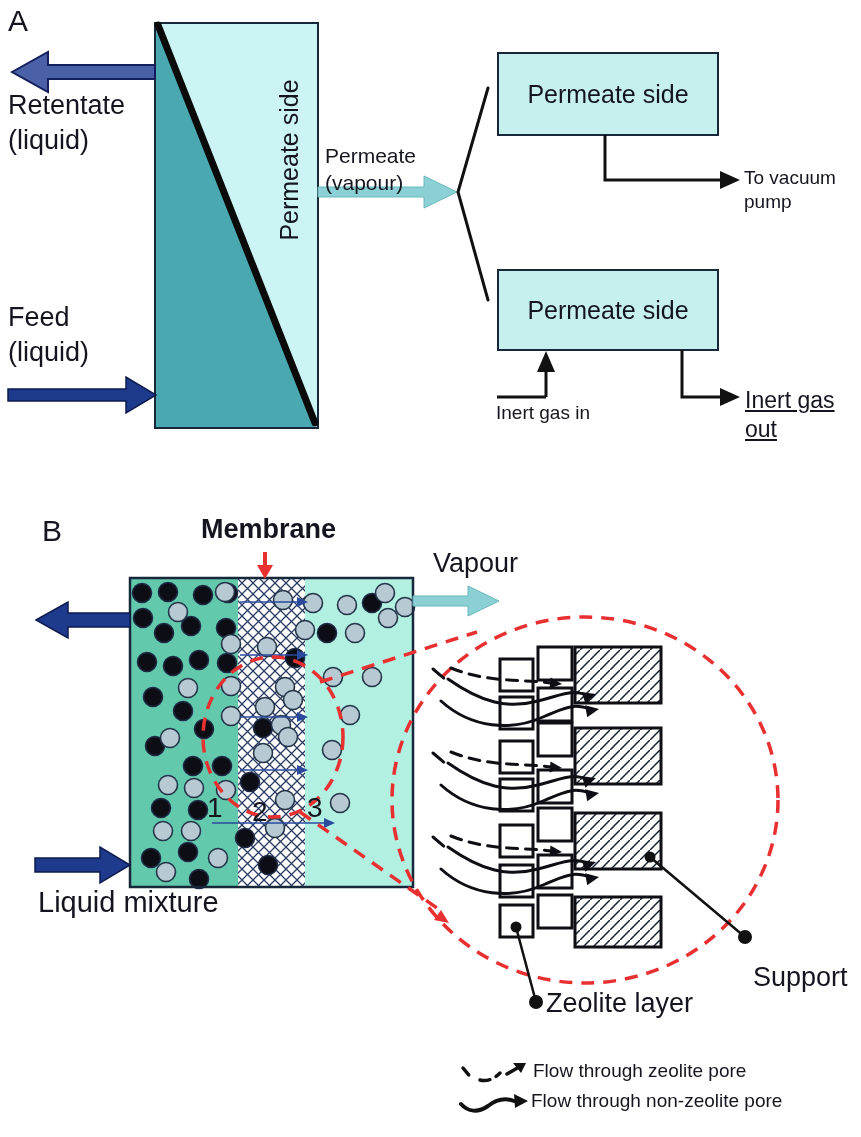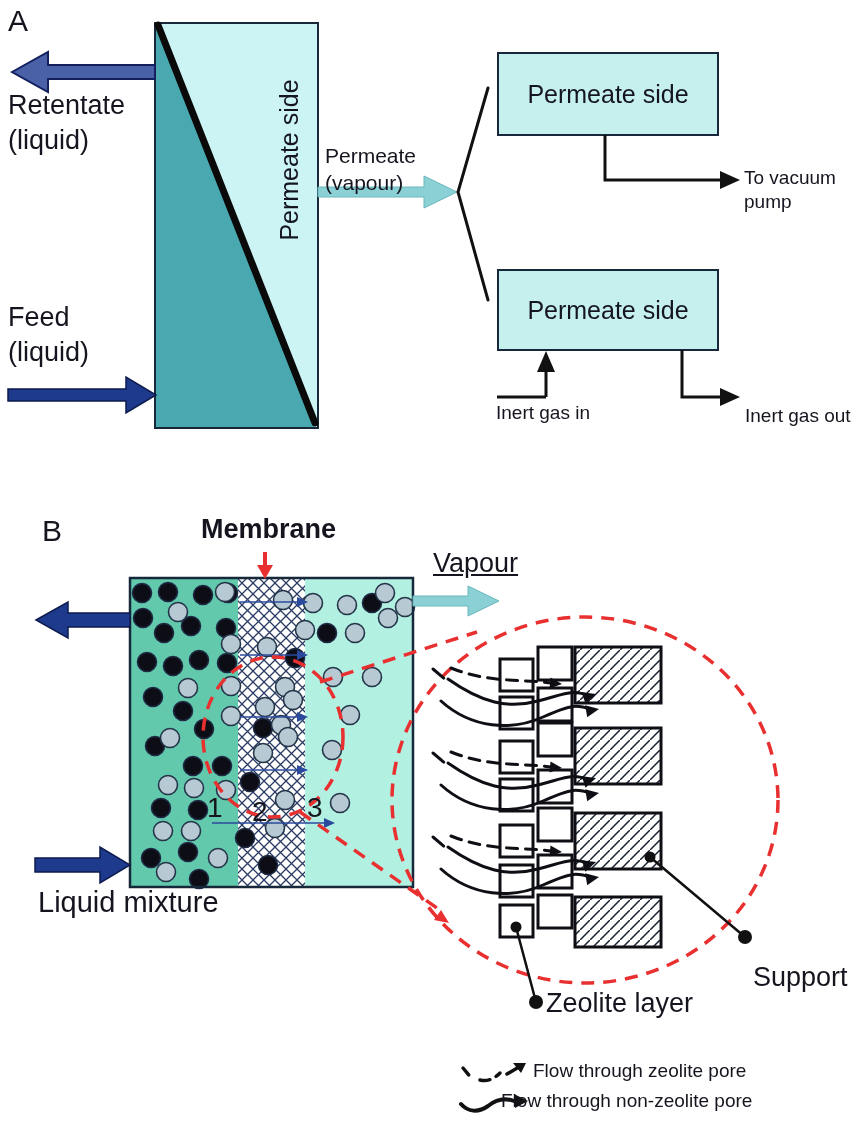--- a/index.html
+++ b/index.html
@@ -241,26 +241,26 @@
   <div class="lbl" style="left:8px;top:300px;font-size:27px;">Feed
 (liquid)</div>
   <div class="lbl rot" style="left:168px;top:145px;width:240px;height:30px;font-size:25px;">Permeate side</div>
   <div class="lbl" style="left:325px;top:131px;font-size:21px;margin-top:12px;">Permeate
 (vapour)</div>
   <div class="lbl center-box" style="left:498px;top:53px;width:220px;height:82px;font-size:25px;">Permeate side</div>
   <div class="lbl center-box" style="left:498px;top:270px;width:220px;height:80px;font-size:25px;">Permeate side</div>
   <div class="lbl" style="left:744px;top:166px;font-size:19px;">To vacuum
 pump</div>
   <div class="lbl" style="left:496px;top:401px;font-size:19px;">Inert gas in</div>
-  <div class="lbl" style="left:745px;top:404px;font-size:19px;">Inert gas out</div>
+  <div class="lbl" style="left:745px;top:386px;font-size:23px;text-decoration:underline;">Inert gas out</div>
 
   <div class="lbl" style="left:42px;top:512px;font-size:30px;">B</div>
   <div class="lbl" style="left:201px;top:512px;font-size:27px;font-weight:bold;">Membrane</div>
-  <div class="lbl" style="left:433px;top:546px;font-size:27px;text-decoration:underline;">Vapour</div>
+  <div class="lbl" style="left:433px;top:546px;font-size:27px;">Vapour</div>
   <div class="lbl" style="left:38px;top:884px;font-size:29px;">Liquid mixture</div>
   <div class="lbl" style="left:207px;top:790px;font-size:28px;">1</div>
   <div class="lbl" style="left:252px;top:794px;font-size:28px;">2</div>
   <div class="lbl" style="left:307px;top:790px;font-size:28px;">3</div>
   <div class="lbl" style="left:753px;top:926px;font-size:27px;margin-top:34px;">Support</div>
   <div class="lbl" style="left:546px;top:986px;font-size:27px;">Zeolite layer</div>
   <div class="lbl" style="left:533px;top:1059px;font-size:19px;">Flow through zeolite pore</div>
-  <div class="lbl" style="left:501px;top:1089px;font-size:19px;">Flow through non-zeolite pore</div>
+  <div class="lbl" style="left:531px;top:1089px;font-size:19px;">Flow through non-zeolite pore</div>
 </div>
 
 </body></html>

